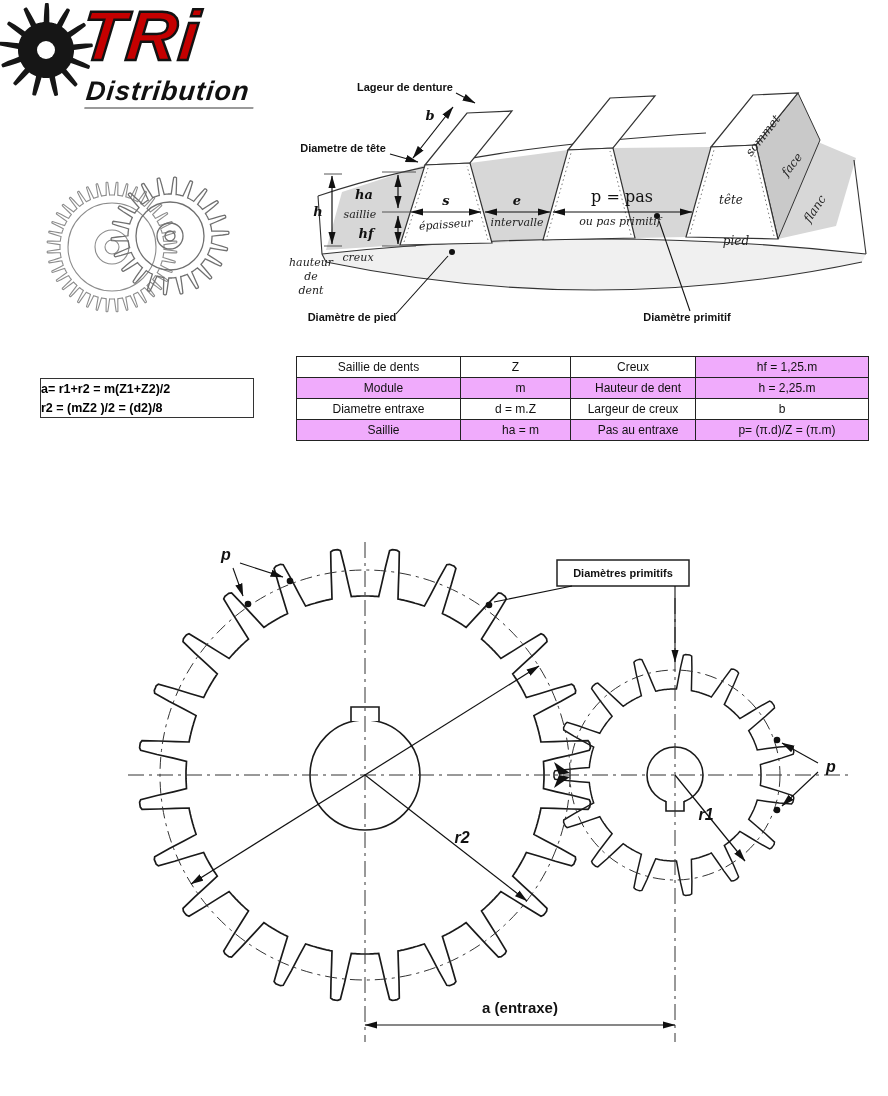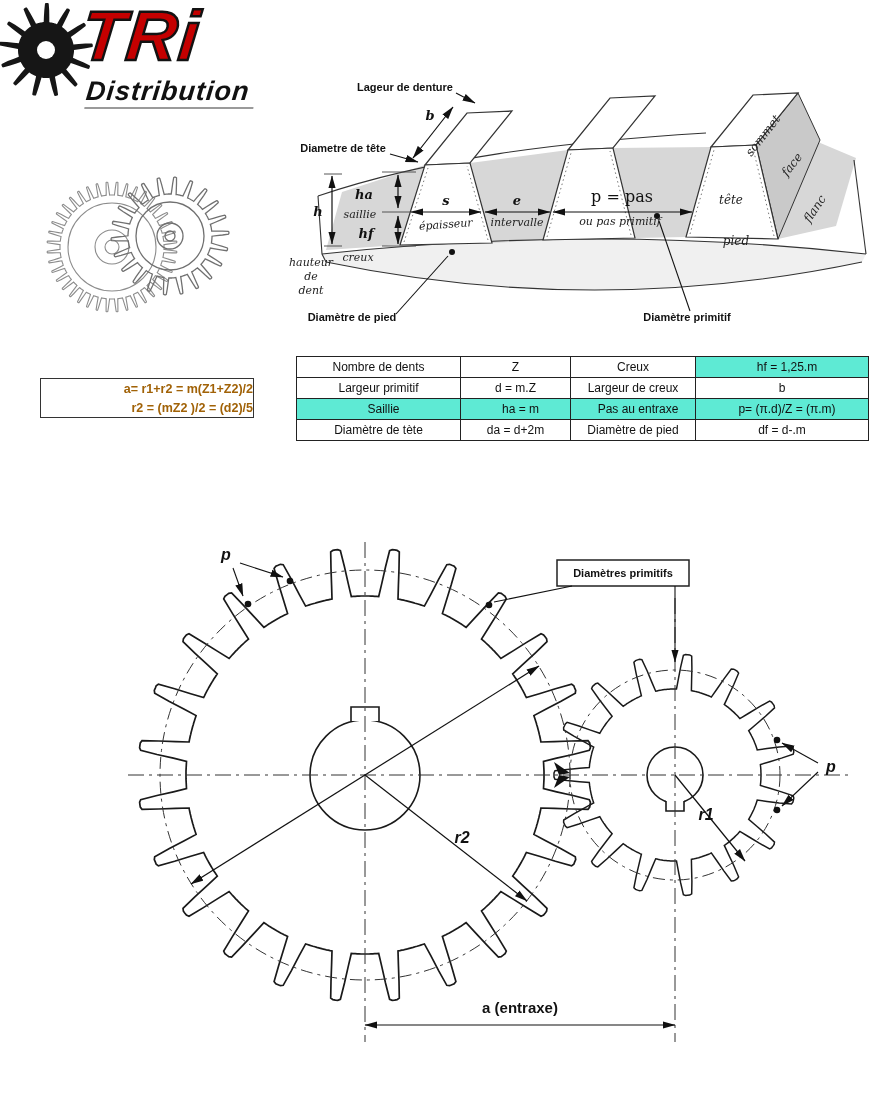--- a/index.html
+++ b/index.html
@@ -11,29 +11,29 @@
   .brand{position:absolute;left:82px;top:-4px;z-index:2;
          font:italic 900 70px "Liberation Sans",sans-serif;color:#c40000;
          -webkit-text-stroke:2.5px #121212;letter-spacing:2px;transform:skewX(-6deg);}
   .subtitle{position:absolute;left:86px;top:76px;z-index:2;
          font:italic 700 27px "Liberation Sans",sans-serif;color:#111;
          letter-spacing:1px;transform:skewX(-6deg);border-bottom:2px solid #9a9a9a;padding-right:6px;}
 
   
   .formula-box{position:absolute;left:40px;top:378px;width:212px;z-index:2;
         border:1.4px solid #333;background:#fff;}
-  .formula-row{font:700 12.5px "Liberation Sans",sans-serif;color:#a16207;
-        text-align:right;padding:2.5px 0;}
+  .formula-row{font:700 12.5px "Liberation Sans",sans-serif;color:#000000;
+        text-align:left;padding:2.5px 0;}
   .formula-row.g{background:#e6edd4;}
 
   
   .spec-table{position:absolute;left:296px;top:356px;z-index:2;border-collapse:collapse;table-layout:fixed;}
   .spec-table td{border:1px solid #222;font:12px "Liberation Sans",sans-serif;color:#111;
         text-align:center;padding:2px 3px;height:16px;background:#fff;overflow:hidden;}
-  .spec-table tr.g td,.spec-table td.g{background:#5eead4;padding-left:13px;}
+  .spec-table tr.g td,.spec-table td.g{background:#f0abfc;padding-left:13px;}
 
   
   .cl{stroke:#333;stroke-width:1;stroke-dasharray:16 5 3 5;fill:none;}
   .pc{stroke:#333;stroke-width:1;stroke-dasharray:12 5 3 5;fill:none;}
   .gear{stroke:#1a1a1a;stroke-width:1.7;fill:none;}
   .gear2{stroke:#1a1a1a;stroke-width:1.5;fill:none;}
   .bore{stroke:#1a1a1a;stroke-width:1.6;fill:none;}
   .dim{stroke:#111;stroke-width:1.2;fill:none;}
   .lead{stroke:#111;stroke-width:1.1;fill:none;}
   .thin{stroke:#333;stroke-width:1.1;fill:none;}
@@ -205,51 +205,51 @@
       <line class="dim" x1="365" y1="1025" x2="675" y2="1025" marker-start="url(#ahs)" marker-end="url(#ah)"></line>
       <text class="big" x="520" y="1013" text-anchor="middle">a (entraxe)</text>
     </g>
   </svg>
 
   <div class="brand">TRi</div>
   <div class="subtitle">Distribution</div>
 
   <div class="formula-box">
     <div class="formula-row">a= r1+r2 = m(Z1+Z2)/2</div>
-    <div class="formula-row">r2 = (mZ2 )/2 =  (d2)/5</div>
+    <div class="formula-row">r2 = (mZ2 )/2 =  (d2)/8</div>
   </div>
 
   <table class="spec-table">
     <colgroup>
         <col style="width:164px">
         <col style="width:110px">
         <col style="width:125px">
         <col style="width:173px">
       </colgroup>
     <tbody>
       <tr>
-        <td>Nombre de dents</td>
+        <td>Saillie de dents</td>
         <td>Z</td>
         <td>Creux</td>
         <td class="g">hf = 1,25.m</td>
       </tr>
+      <tr class="g">
+        <td>Module</td>
+        <td>m</td>
+        <td>Hauteur de dent</td>
+        <td>h = 2,25.m</td>
+      </tr>
       <tr>
-        <td>Largeur primitif</td>
+        <td>Diametre entraxe</td>
         <td>d = m.Z</td>
         <td>Largeur de creux</td>
         <td>b</td>
       </tr>
       <tr class="g">
         <td>Saillie</td>
         <td>ha = m</td>
         <td>Pas au entraxe</td>
         <td>p= (π.d)/Z = (π.m)</td>
       </tr>
-      <tr>
-        <td>Diamètre de tète</td>
-        <td>da = d+2m</td>
-        <td>Diamètre de pied</td>
-        <td>df = d-.m</td>
-      </tr>
     </tbody>
   </table>
 
 </div>
 
 </body></html>

